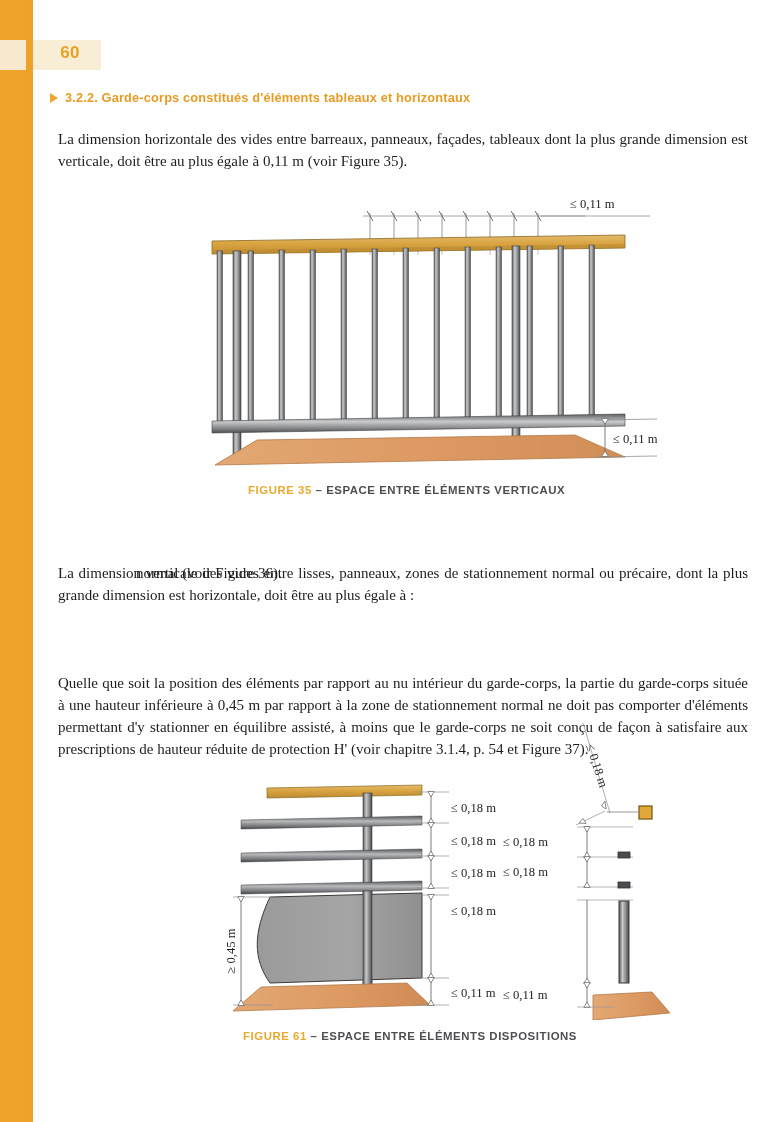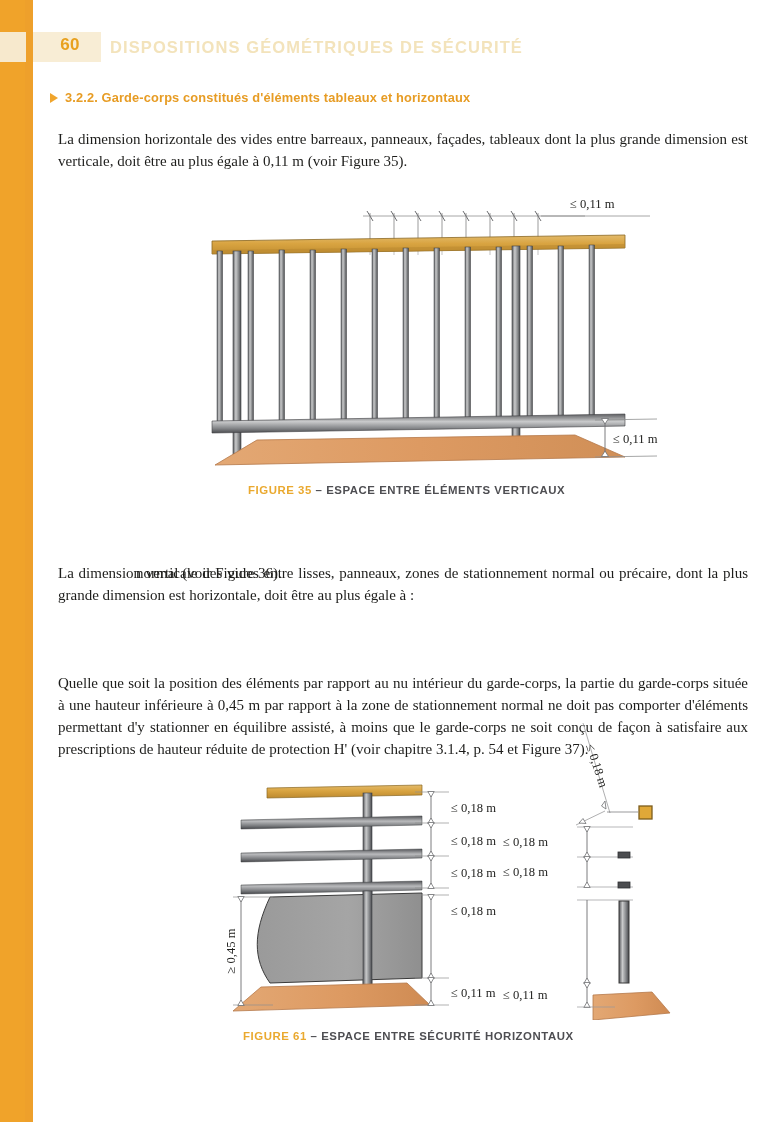--- a/index.html
+++ b/index.html
@@ -31,21 +31,21 @@
     top: 0;
     width: 8px;
     height: 1122px;
     background: #eea02b;
   }
 
   
   .header {
     position: absolute;
     left: 0;
-    top: 32px;
+    top: 40px;
     width: 768px;
     height: 30px;
   }
   .header-band {
     position: absolute;
     left: 33px;
     top: 0;
     width: 68px;
     height: 30px;
     background: #f8edd5;
@@ -151,21 +151,20 @@
 </head>
 <body>
 
 <div class="margin-bar"></div>
 <div class="margin-bar-shade"></div>
 
 <div class="header">
   <div class="header-band-left"></div>
   <div class="header-band"></div>
   <div class="page-number">60</div>
-  <div class="header-title">DISPOSITIONS GÉOMÉTRIQUES DE SÉCURITÉ</div>
 </div>
 
 <div class="section-heading">
   <span class="tri"></span><span>3.2.2. Garde-corps constitués d'éléments tableaux et horizontaux</span>
 </div>
 
 <div class="para p1">La dimension horizontale des vides entre barreaux, panneaux, façades, tableaux dont la plus grande dimension est verticale, doit être au plus égale à 0,11 m (voir Figure 35).</div>
 
 <div class="figure" id="figure-35">
   <svg width="470" height="285" viewBox="0 0 470 285" xmlns="http://www.w3.org/2000/svg">
@@ -418,14 +417,14 @@
       <rect x="404" y="186" width="10" height="82" fill="url(#steelV2)" stroke="#3a3a3a" stroke-width="1"></rect>
 
       <polygon points="378,305 455,298 437,277 378,280" fill="url(#deckG2)" stroke="#b5794a" stroke-width="0.8"></polygon>
       <line x1="362" y1="292" x2="400" y2="292" stroke="#9a9a9c" stroke-width="0.7"></line>
     </g>
   </svg>
 </div>
 
 <div class="fig-caption" id="caption-36">
   <span class="num">FIGURE 61</span>
-  <span class="txt">– ESPACE ENTRE SÉCURITÉ HORIZONTAUX</span>
+  <span class="txt">– ESPACE ENTRE ÉLÉMENTS DISPOSITIONS</span>
 </div>
 
 </body></html>

